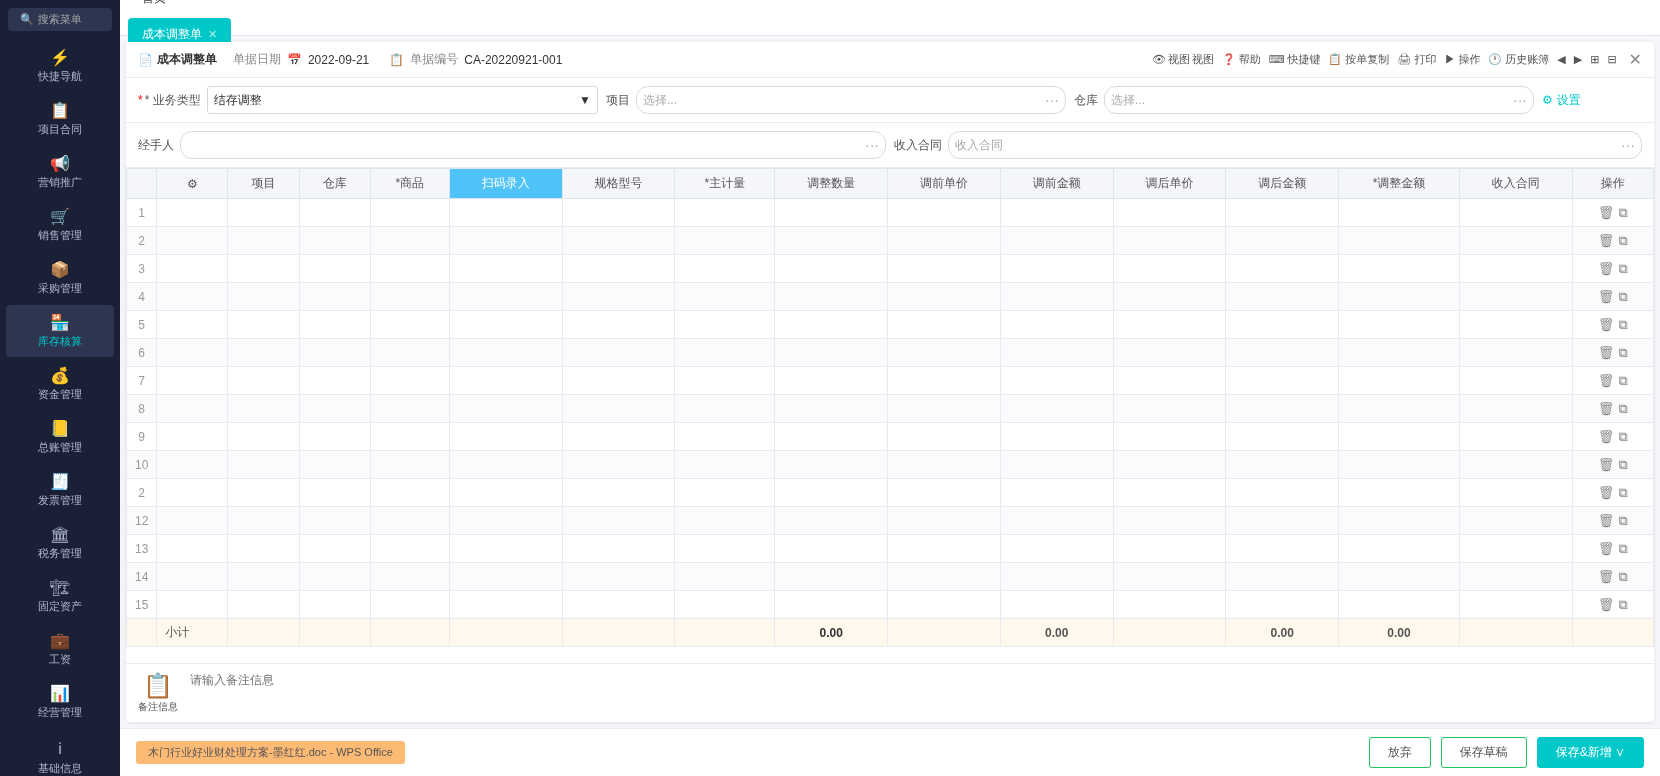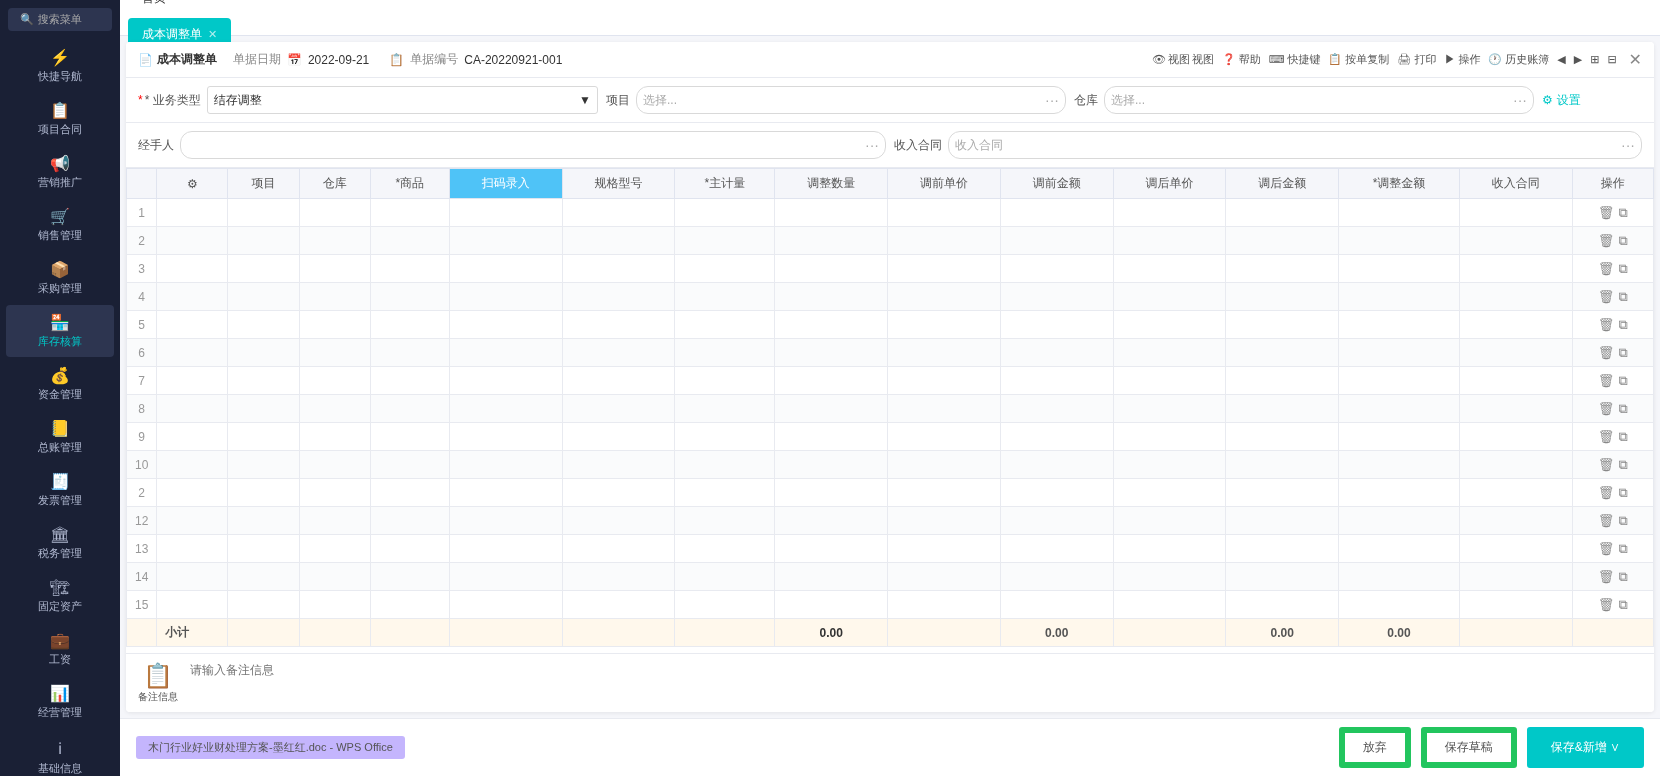--- a/index.html
+++ b/index.html
@@ -288,33 +288,33 @@
       border-top: 1px solid #e8eaf0;
       gap: 10px;
       flex-shrink: 0;
     }
     .footer-taskbar {
       margin-right: auto;
       display: flex;
       align-items: center;
     }
     .taskbar-item {
-      background: #c4b5fd;
+      background: #fdba74;
       border-radius: 3px;
       padding: 4px 12px;
       font-size: 11px;
       color: #555;
       cursor: pointer;
     }
     .btn {
       padding: 6px 18px;
       border-radius: 3px;
       font-size: 12px;
       cursor: pointer;
-      border: 6px solid #22c55e;
+      border: 1px solid #22c55e;
       background: #fff;
       color: #555;
     }
     .btn-save {
       background: #00c8c8;
       color: #fff;
       border-color: #00c8c8;
     }
   </style>
 </head>
@@ -838,21 +838,21 @@
               <td></td>
               <td>
                 <div class="action-cell">
                   <span class="action-btn">🗑</span>
                   <span class="action-btn">⧉</span>
                 </div>
               </td>
             </tr>
             <tr class="subtotal-row">
               <td></td>
-              <td style="font-weight: bold; text-align: left;">小计</td>
+              <td style="font-weight: normal; text-align: left;">小计</td>
               <td></td>
               <td></td>
               <td></td>
               <td></td>
               <td></td>
               <td></td>
               <td style="color: rgb(51, 51, 51);">0.00</td>
               <td></td>
               <td>0.00</td>
               <td></td>

